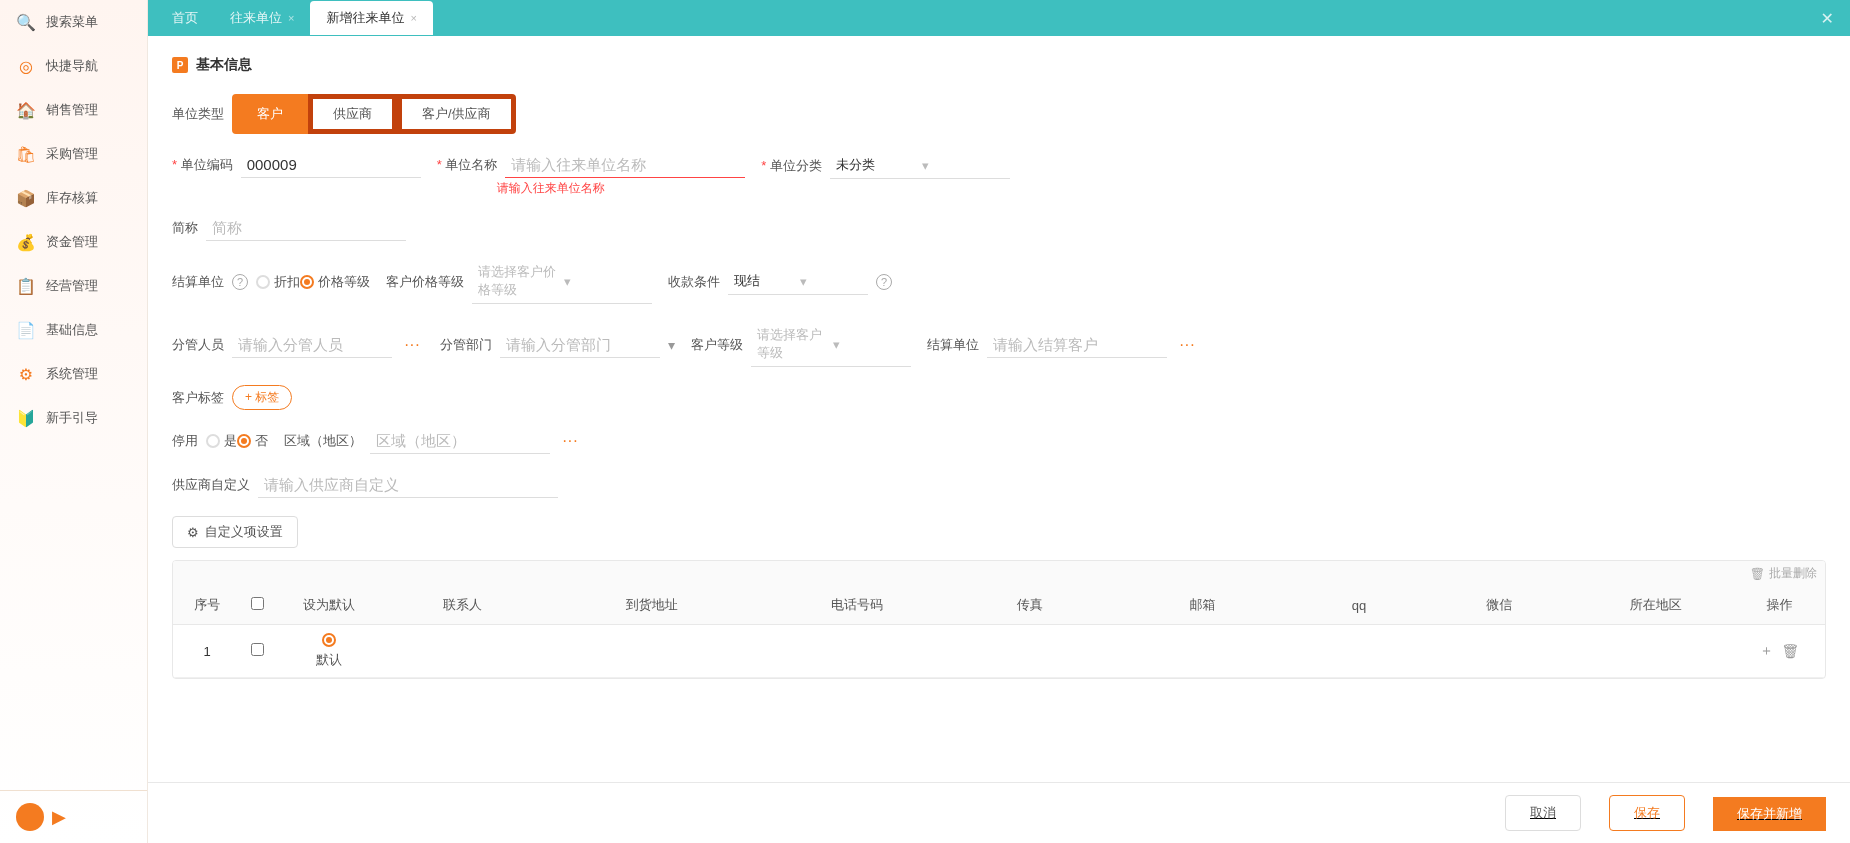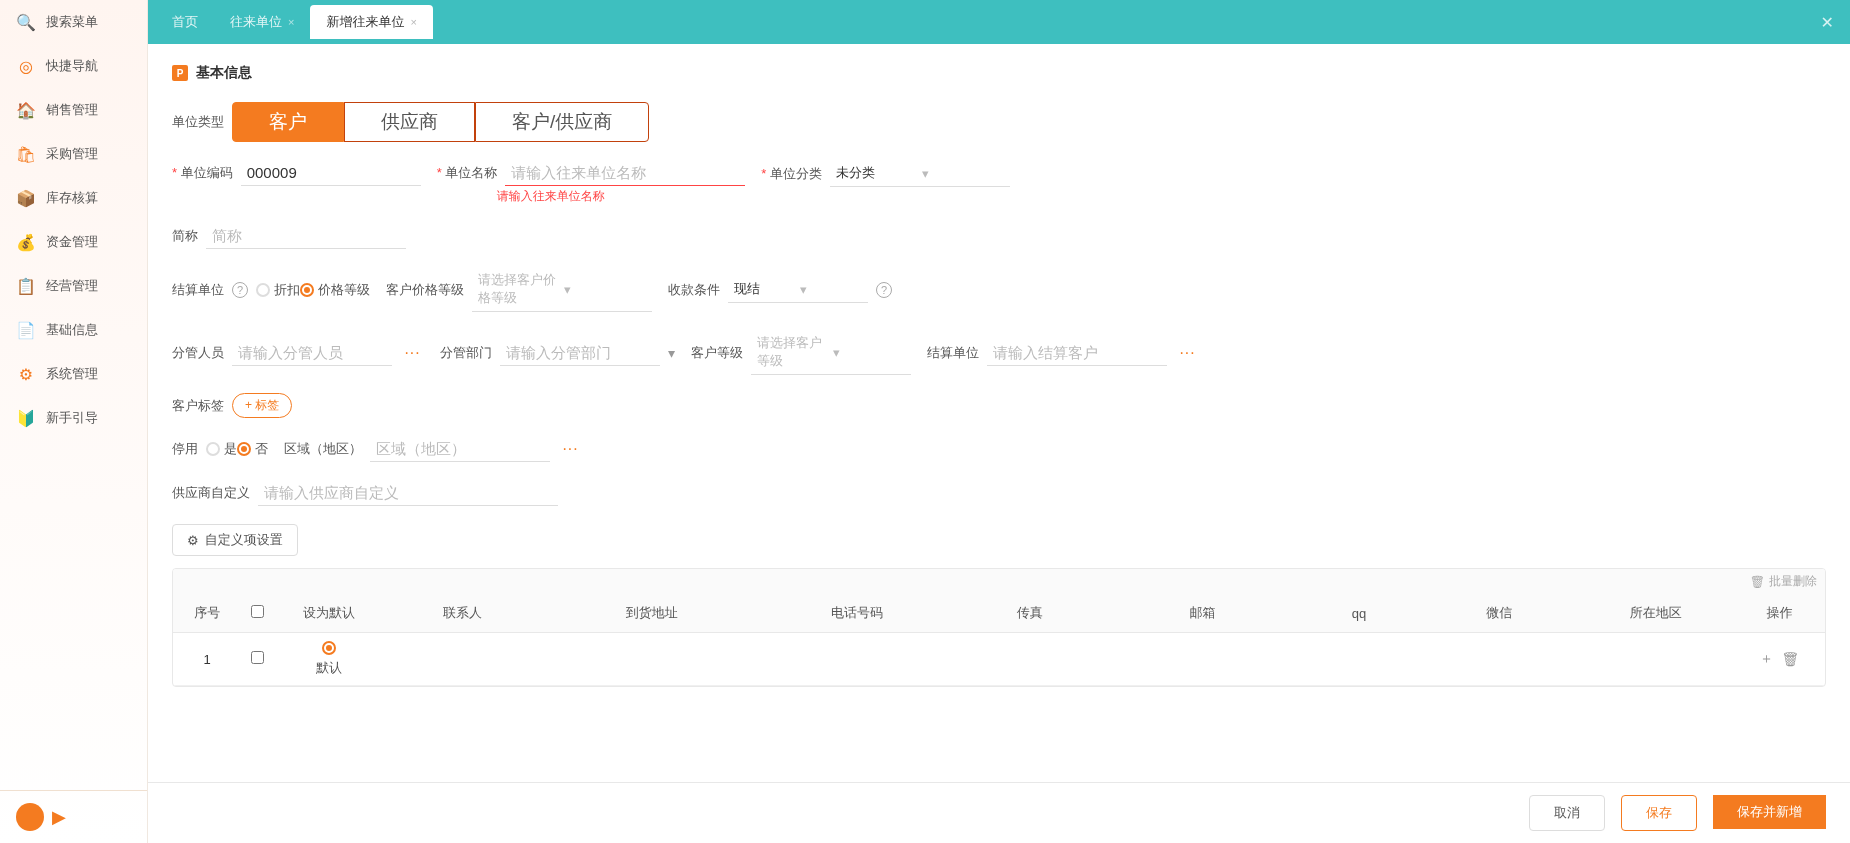--- a/index.html
+++ b/index.html
@@ -40,21 +40,21 @@
       display: flex;
       flex-direction: column;
       overflow: hidden;
     }
 
     
     .tab-bar {
       background: #3ebfbf;
       display: flex;
       align-items: center;
-      height: 44px;
+      height: 36px;
       padding: 0 8px;
       flex-shrink: 0;
     }
     .tab {
       display: flex;
       align-items: center;
       padding: 0 16px;
       height: 34px;
       border-radius: 4px 4px 0 0;
       cursor: pointer;
@@ -157,25 +157,25 @@
     .select-field span { color: #bbb; font-size: 13px; flex: 1; }
     .select-field .has-value { color: #333; }
     .chevron-down { color: #999; font-size: 10px; }
 
     
     .type-buttons {
       display: flex;
       gap: 0;
     }
     .type-btn {
-      padding: 6px 36px;
-      border: 1px solid #c2410c;
-      background: #fff;
-      cursor: pointer;
-      font-size: 19px;
+      padding: 6px 20px;
+      border: 5px solid #c2410c;
+      background: #fff;
+      cursor: pointer;
+      font-size: 13px;
       color: #555;
     }
     .type-btn:first-child { border-radius: 4px 0 0 4px; }
     .type-btn:last-child { border-radius: 0 4px 4px 0; }
     .type-btn.active { background: #f47b20; color: #fff; border-color: #f47b20; }
 
     
     .radio-group { display: flex; align-items: center; }
     .radio-item { display: flex; align-items: center; gap: 4px; cursor: pointer; font-size: 13px; color: #555; }
     .radio-dot {
@@ -248,26 +248,27 @@
     tbody tr { border-bottom: 1px solid #f0f0f0; }
     tbody td { padding: 8px; text-align: center; color: #333; }
     .checkbox-cell { width: 32px; }
     .add-del-btns { display: flex; justify-content: center; gap: 8px; }
     .icon-btn { background: none; border: none; cursor: pointer; color: #999; font-size: 14px; }
 
     
     .bottom-bar {
       display: flex;
       justify-content: flex-end;
-      align-items: flex-start;
+      align-items: flex-end;
       padding: 12px 24px;
       background: #fff;
       border-top: 1px solid #e8e8e8;
-      gap: 16px;
+      gap: 28px;
       flex-shrink: 0;
+      text-decoration: underline;
     }
     .btn-cancel {
       padding: 8px 24px;
       border: 1px solid #ddd;
       background: #fff;
       border-radius: 4px;
       cursor: pointer;
       font-size: 13px;
       color: #555;
     }

